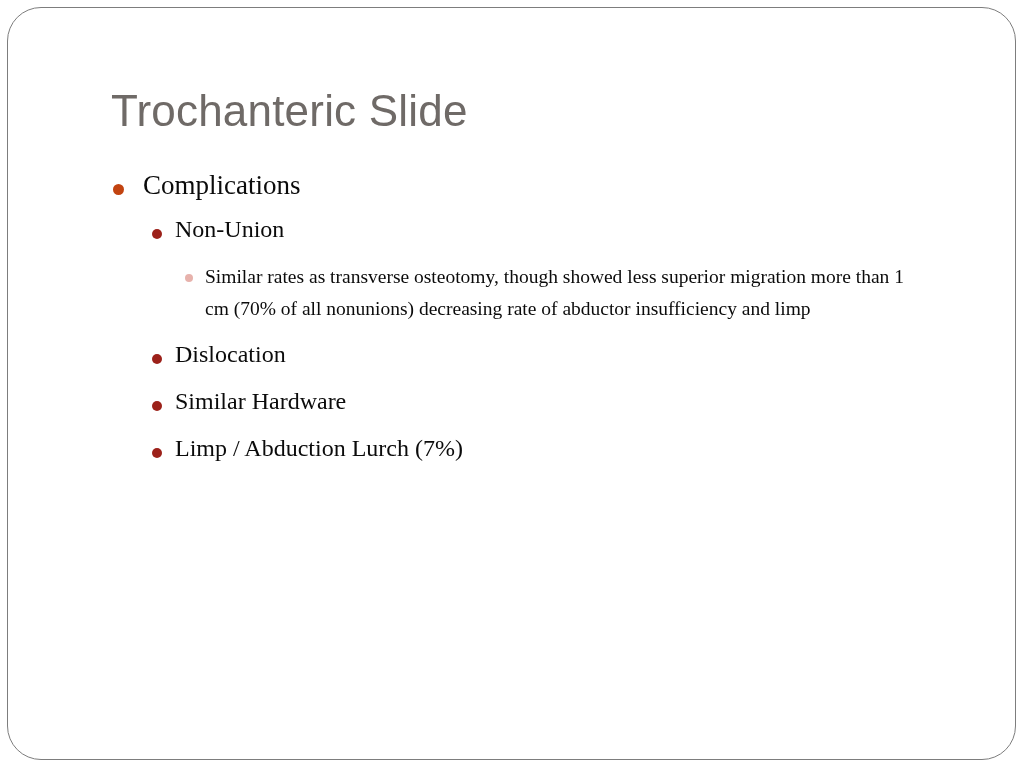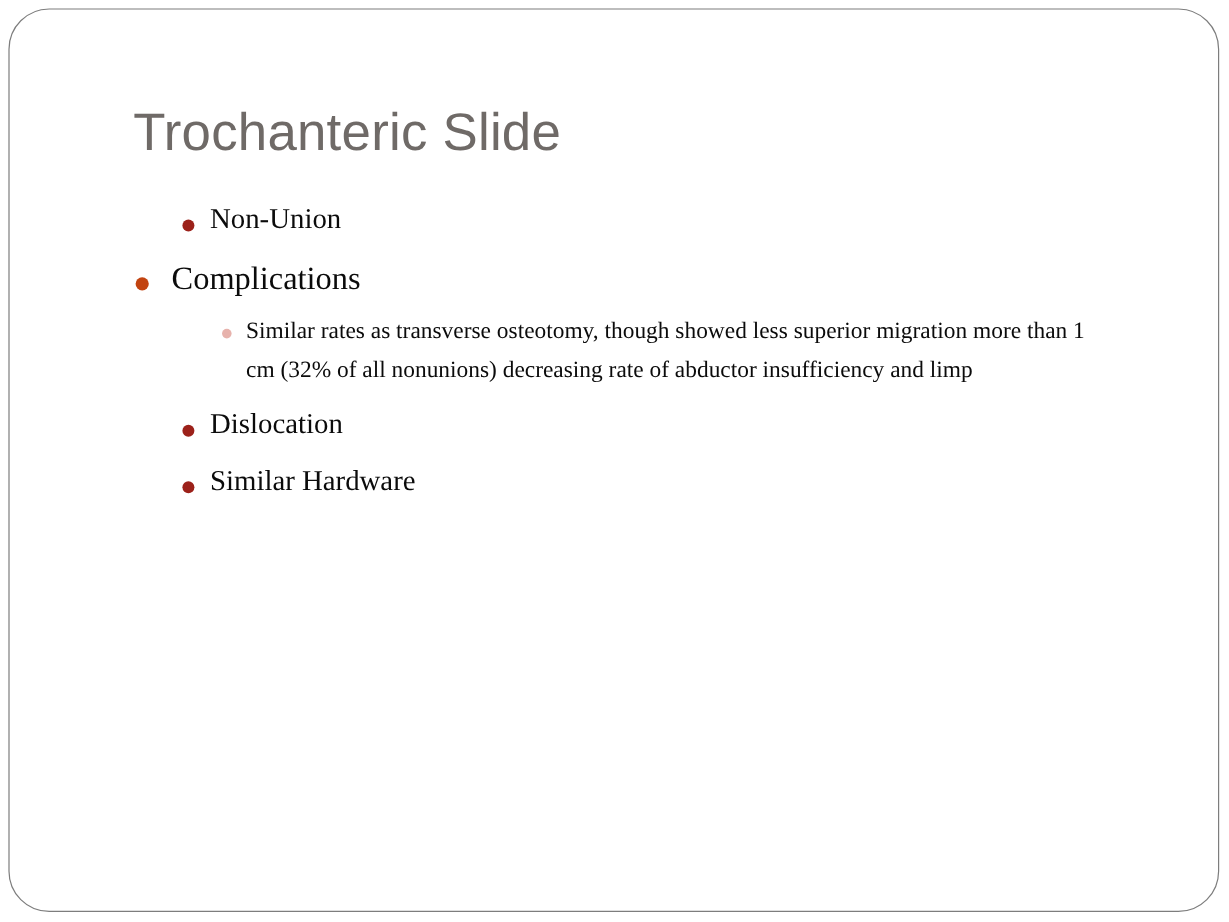--- a/index.html
+++ b/index.html
@@ -136,43 +136,47 @@
 <body>
 
 <div class="slide" style="background: rgb(255, 255, 255);">
 
   <div class="slide-frame" style="border-color: rgb(125, 125, 125);"></div>
 
   <div class="slide-title" style="color: rgb(111, 106, 103);">Trochanteric Slide</div>
 
   <div class="slide-body">
 
+    <div class="bullet-row lvl1">
+      <span class="bullet-dot" style="background: rgb(194, 67, 16);"></span>
+      <span class="bullet-text">Complications</span>
+    </div>
+
     <div class="bullet-row lvl2">
       <span class="bullet-dot" style="background: rgb(156, 33, 26);"></span>
       <span class="bullet-text">Non-Union</span>
     </div>
 
-    <div class="bullet-row lvl1">
-      <span class="bullet-dot" style="background: rgb(194, 67, 16);"></span>
-      <span class="bullet-text">Complications</span>
-    </div>
-
     <div class="bullet-row lvl3">
       <span class="bullet-dot" style="background: rgb(231, 178, 172);"></span>
-      <span class="bullet-text">Similar rates as transverse osteotomy, though showed less superior migration more than 1 cm (32% of all nonunions) decreasing rate of abductor insufficiency and limp</span>
+      <span class="bullet-text">Similar rates as transverse osteotomy, though showed less superior migration more than 1 cm (70% of all nonunions) decreasing rate of abductor insufficiency and limp</span>
     </div>
 
     <div class="gap-after-para"></div>
 
     <div class="bullet-row lvl2">
       <span class="bullet-dot" style="background: rgb(156, 33, 26);"></span>
       <span class="bullet-text">Dislocation</span>
     </div>
 
     <div class="bullet-row lvl2">
       <span class="bullet-dot" style="background: rgb(156, 33, 26);"></span>
       <span class="bullet-text">Similar Hardware</span>
     </div>
 
+    <div class="bullet-row lvl2">
+      <span class="bullet-dot" style="background: rgb(156, 33, 26);"></span>
+      <span class="bullet-text">Limp / Abduction Lurch (7%)</span>
+    </div>
 
 
   </div>
 </div>
 
 </body></html>

